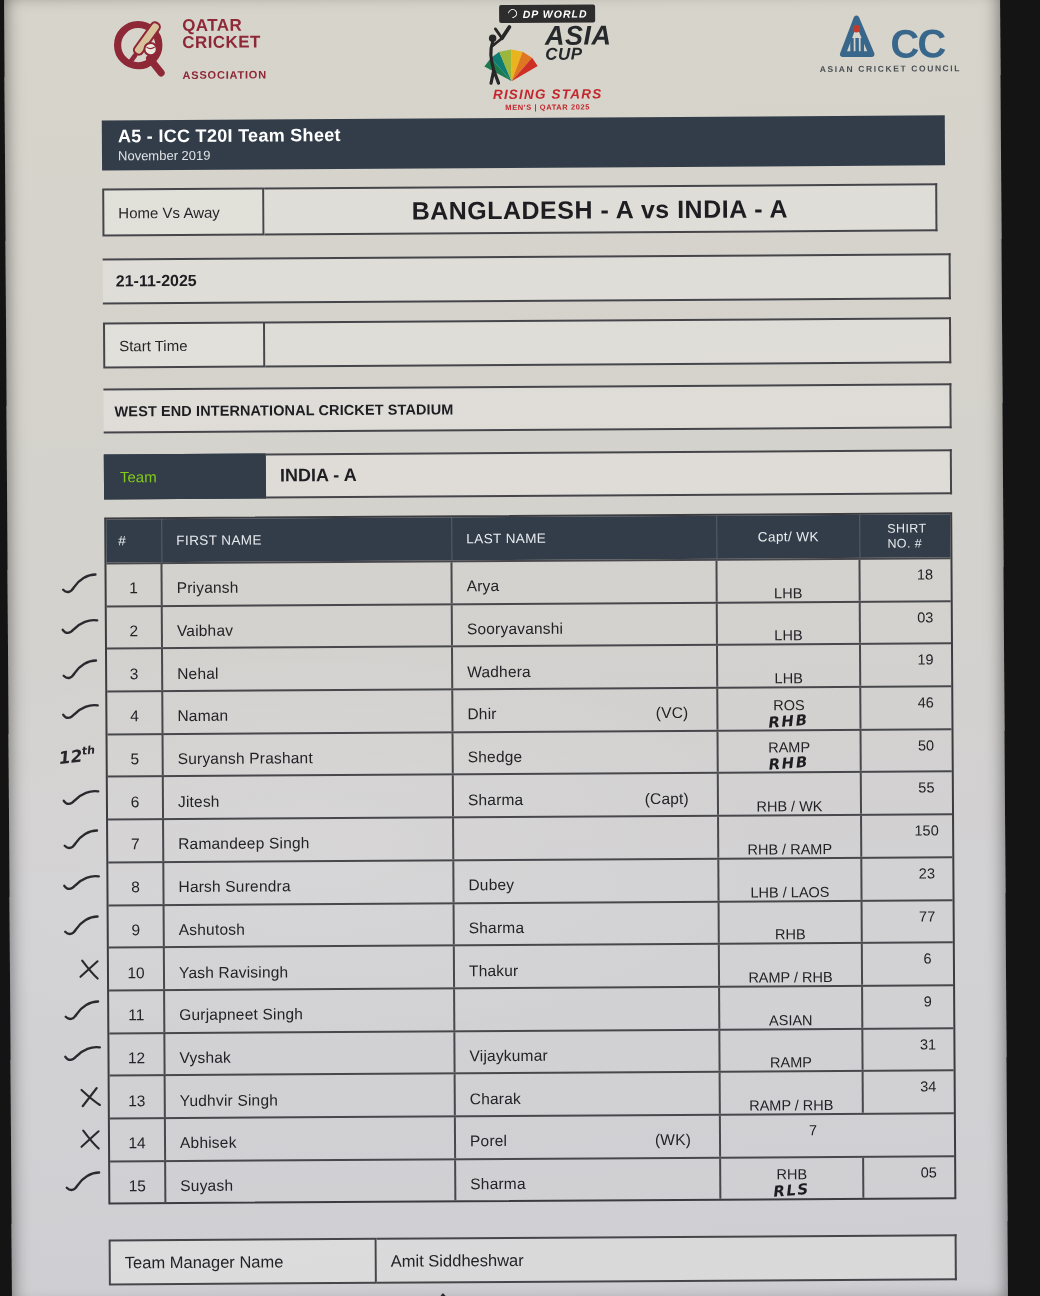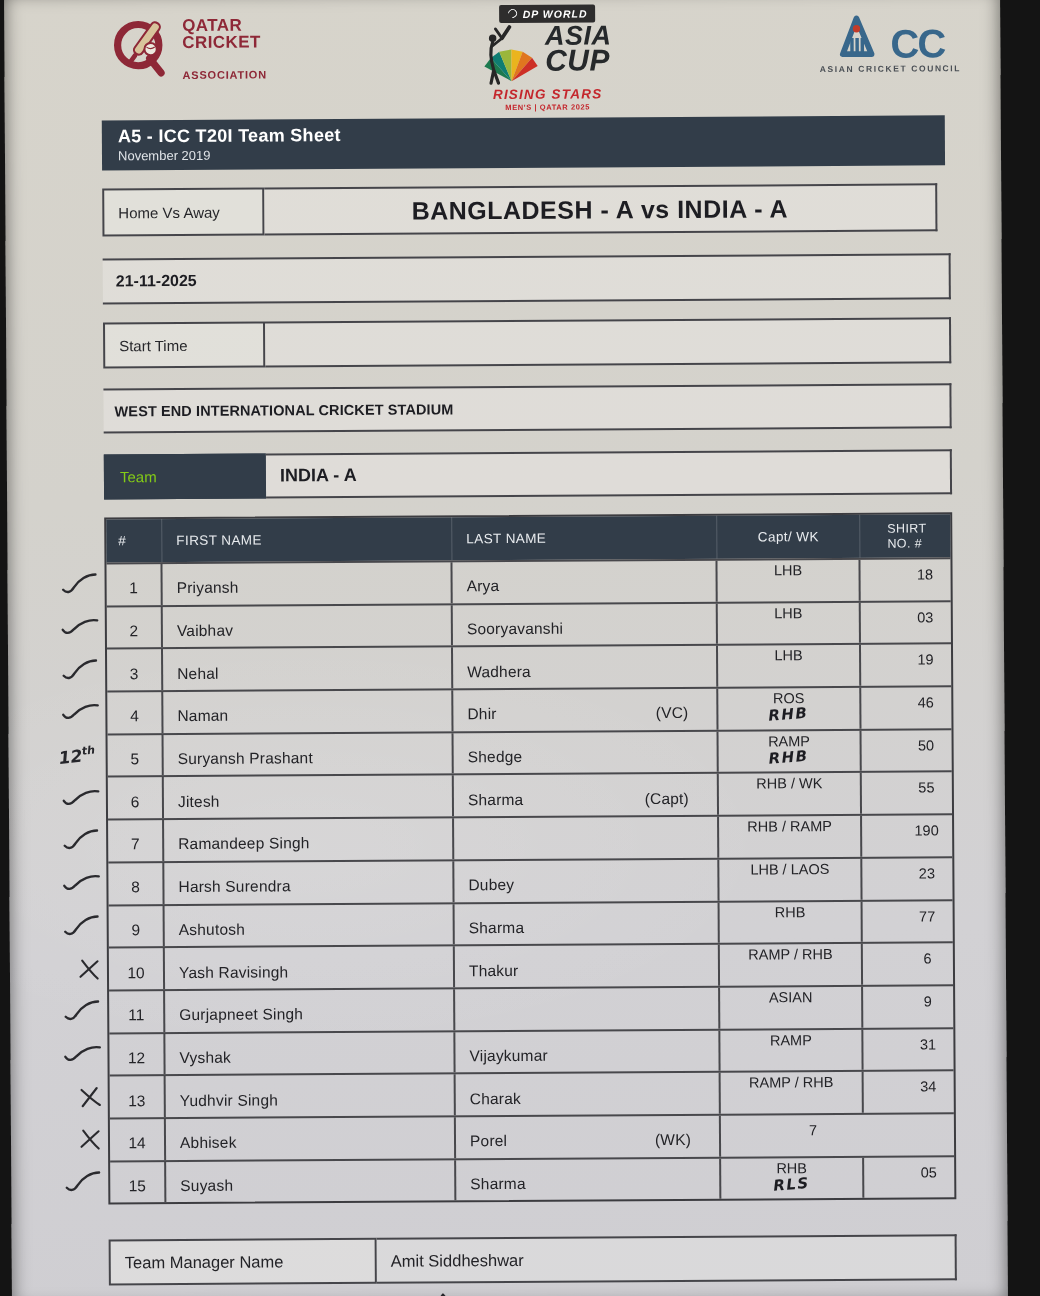--- a/index.html
+++ b/index.html
@@ -22,21 +22,21 @@
 
   .asiacup { position:absolute; left:428px; top:14px; width:230px; text-align:center; }
   .dpbadge { display:inline-flex; align-items:center; gap:6px; background:#2e2d2d; color:#fff;
     font-size:10.5px; font-weight:bold; font-style:italic; letter-spacing:1px;
     padding:3px 8px 3px 9px; border-radius:2px; }
   .dpswoosh { width:9px; height:9px; border:1.6px solid #fff; border-left-color:transparent;
     border-radius:50%; display:inline-block; transform:rotate(-40deg); }
   .ac-main { display:flex; justify-content:center; align-items:flex-start; gap:4px; margin-top:2px; }
   .ac-words { text-align:left; font-style:italic; font-weight:bold; color:#26292b; line-height:.88;
     letter-spacing:.5px; }
-  .ac-w1 { font-size:27px; } .ac-w2 { font-size:30px; }
+  .ac-w1 { font-size:27px; } .ac-w2 { font-size:17px; }
   .ac-rising { color:#c4262c; font-weight:bold; font-style:italic; font-size:13.5px;
     letter-spacing:1.2px; margin-top:0px; }
   .ac-tag { color:#c4262c; font-weight:bold; font-size:7.5px; letter-spacing:.6px; margin-top:1px; }
 
   .acc { position:absolute; left:796px; top:26px; width:180px; text-align:center; }
   .acc-row { display:flex; align-items:flex-end; justify-content:center; gap:2px; }
   .acc-cc { color:#38678b; font-weight:bold; font-size:40px; line-height:.8; letter-spacing:-2px; }
   .acc-cap { color:#4a4f55; font-weight:bold; font-size:8.5px; letter-spacing:1.6px; margin-top:4px; }
 
   
@@ -73,21 +73,21 @@
   .th-capt { justify-content:center; padding-left:0; }
   .th-shirt { flex-direction:column; align-items:flex-start; justify-content:center;
     padding-left:8px; line-height:1.15; font-size:12.5px; }
   .prow { position:relative; display:grid; grid-template-columns:56px 290px 265px 143px 88px;
     height:42.7px; border-top:2px solid #48484c; }
   .pc { border-right:2px solid #48484c; display:flex; align-items:center; color:#232327; }
   .pc:last-child { border-right:none;padding-left:41px; }
   .pc-num { justify-content:center; font-size:15.5px; padding-top:8px; }
   .pc-first, .pc-last { padding-left:14px; font-size:15.5px; padding-top:8px; letter-spacing:.2px; }
   .suffix { margin-left:auto; margin-right:28px; }
-  .pc-capt { flex-direction:column; justify-content:flex-start; padding-top:2px; font-size:14.5px; }
+  .pc-capt { flex-direction:column; justify-content:flex-end; padding-top:2px; font-size:14.5px; }
   .pc-shirt { justify-content:center; font-size:14.5px; align-items:flex-start; padding-top:7px; }
   .hw { font-family:"DejaVu Sans", sans-serif; font-style:italic; font-weight:bold; font-size:15px;
     color:#1c1c21; letter-spacing:1.5px; transform:rotate(-4deg); line-height:1; margin-top:1px; }
   .mark { position:absolute; left:-66px; top:50%; transform:translateY(-50%); width:58px;
     display:flex; justify-content:flex-end; align-items:center; }
   .prow:nth-child(odd) .mark svg { transform:rotate(-7deg); }
   .prow:nth-child(even) .mark svg { transform:rotate(3deg); }
   .hw-note { font-family:"DejaVu Sans", sans-serif; font-style:italic; font-weight:bold;
     font-size:17px; color:#26262b; transform:rotate(-6deg); display:inline-block; margin-right:4px; }
   .hw-note sup { font-size:11px; }
@@ -307,21 +307,21 @@
               </svg>
             </span>
             <div class="pc pc-num">7</div>
             <div class="pc pc-first">Ramandeep Singh</div>
             <div class="pc pc-last">
               <span></span>
             </div>
             <div class="pc pc-capt">
               <div>RHB / RAMP</div>
             </div>
-            <div class="pc pc-shirt">190</div>
+            <div class="pc pc-shirt">150</div>
           </div>
           <div class="prow">
             <span class="mark">
               <svg width="38" height="22" viewBox="0 0 38 22">
                 <path d="M2 14 C5 18 9 18 13 13 C19 6 28 2 36 3" fill="none" stroke="#2a2a2e" stroke-width="2.4" stroke-linecap="round"></path>
               </svg>
             </span>
             <div class="pc pc-num">8</div>
             <div class="pc pc-first">Harsh Surendra</div>
             <div class="pc pc-last">

